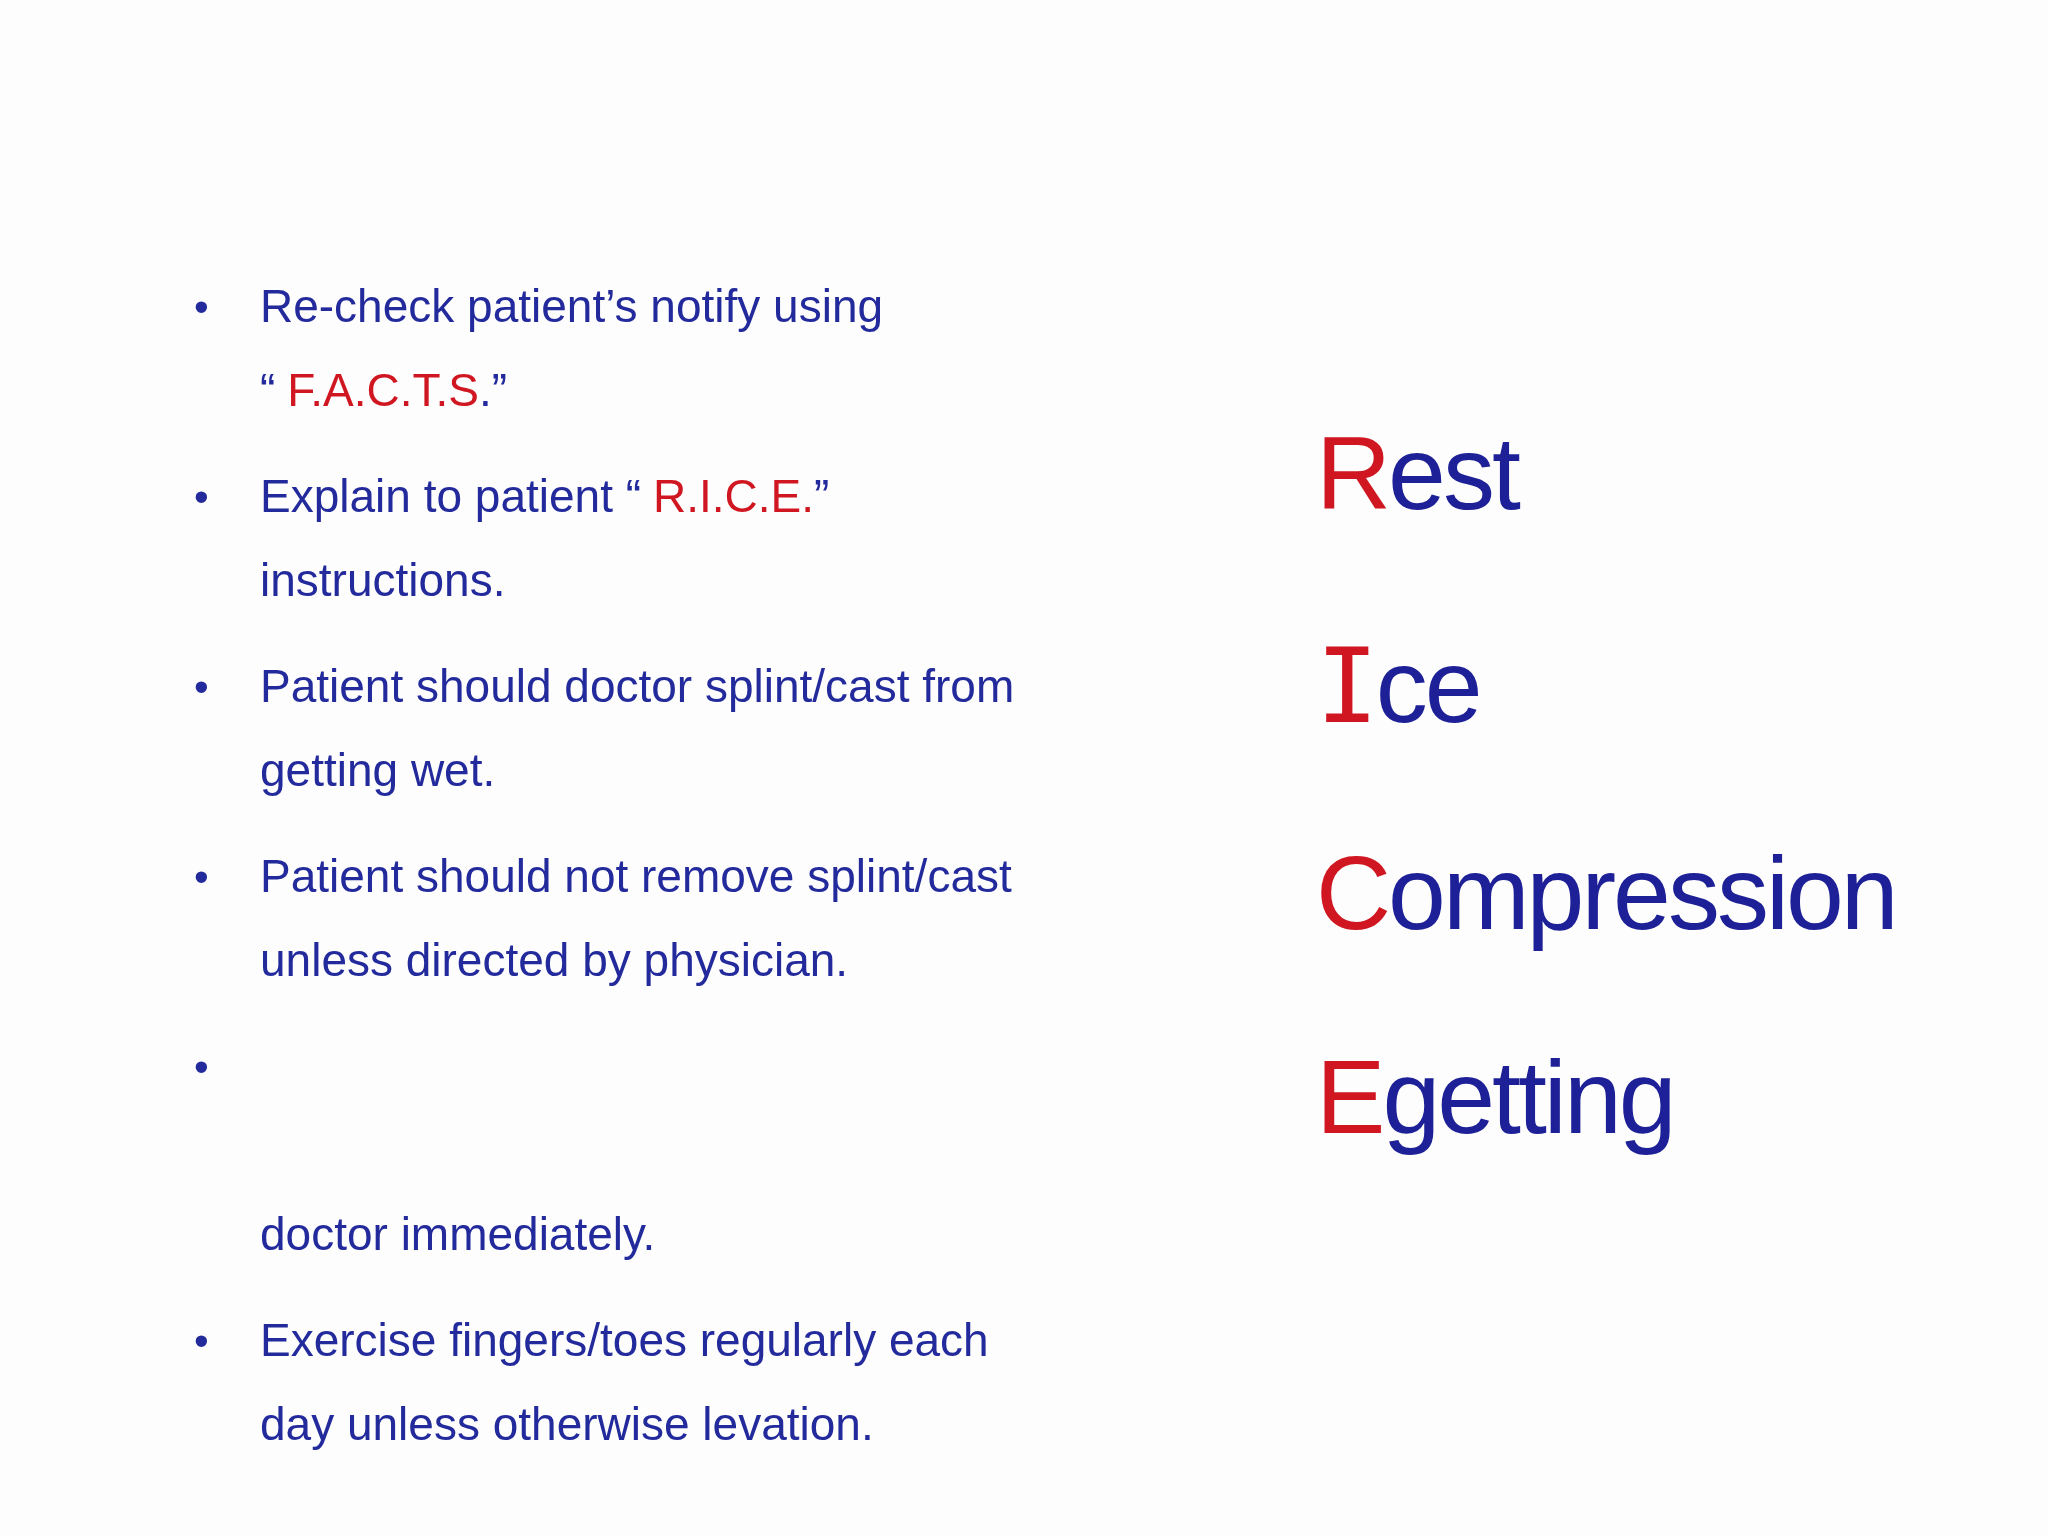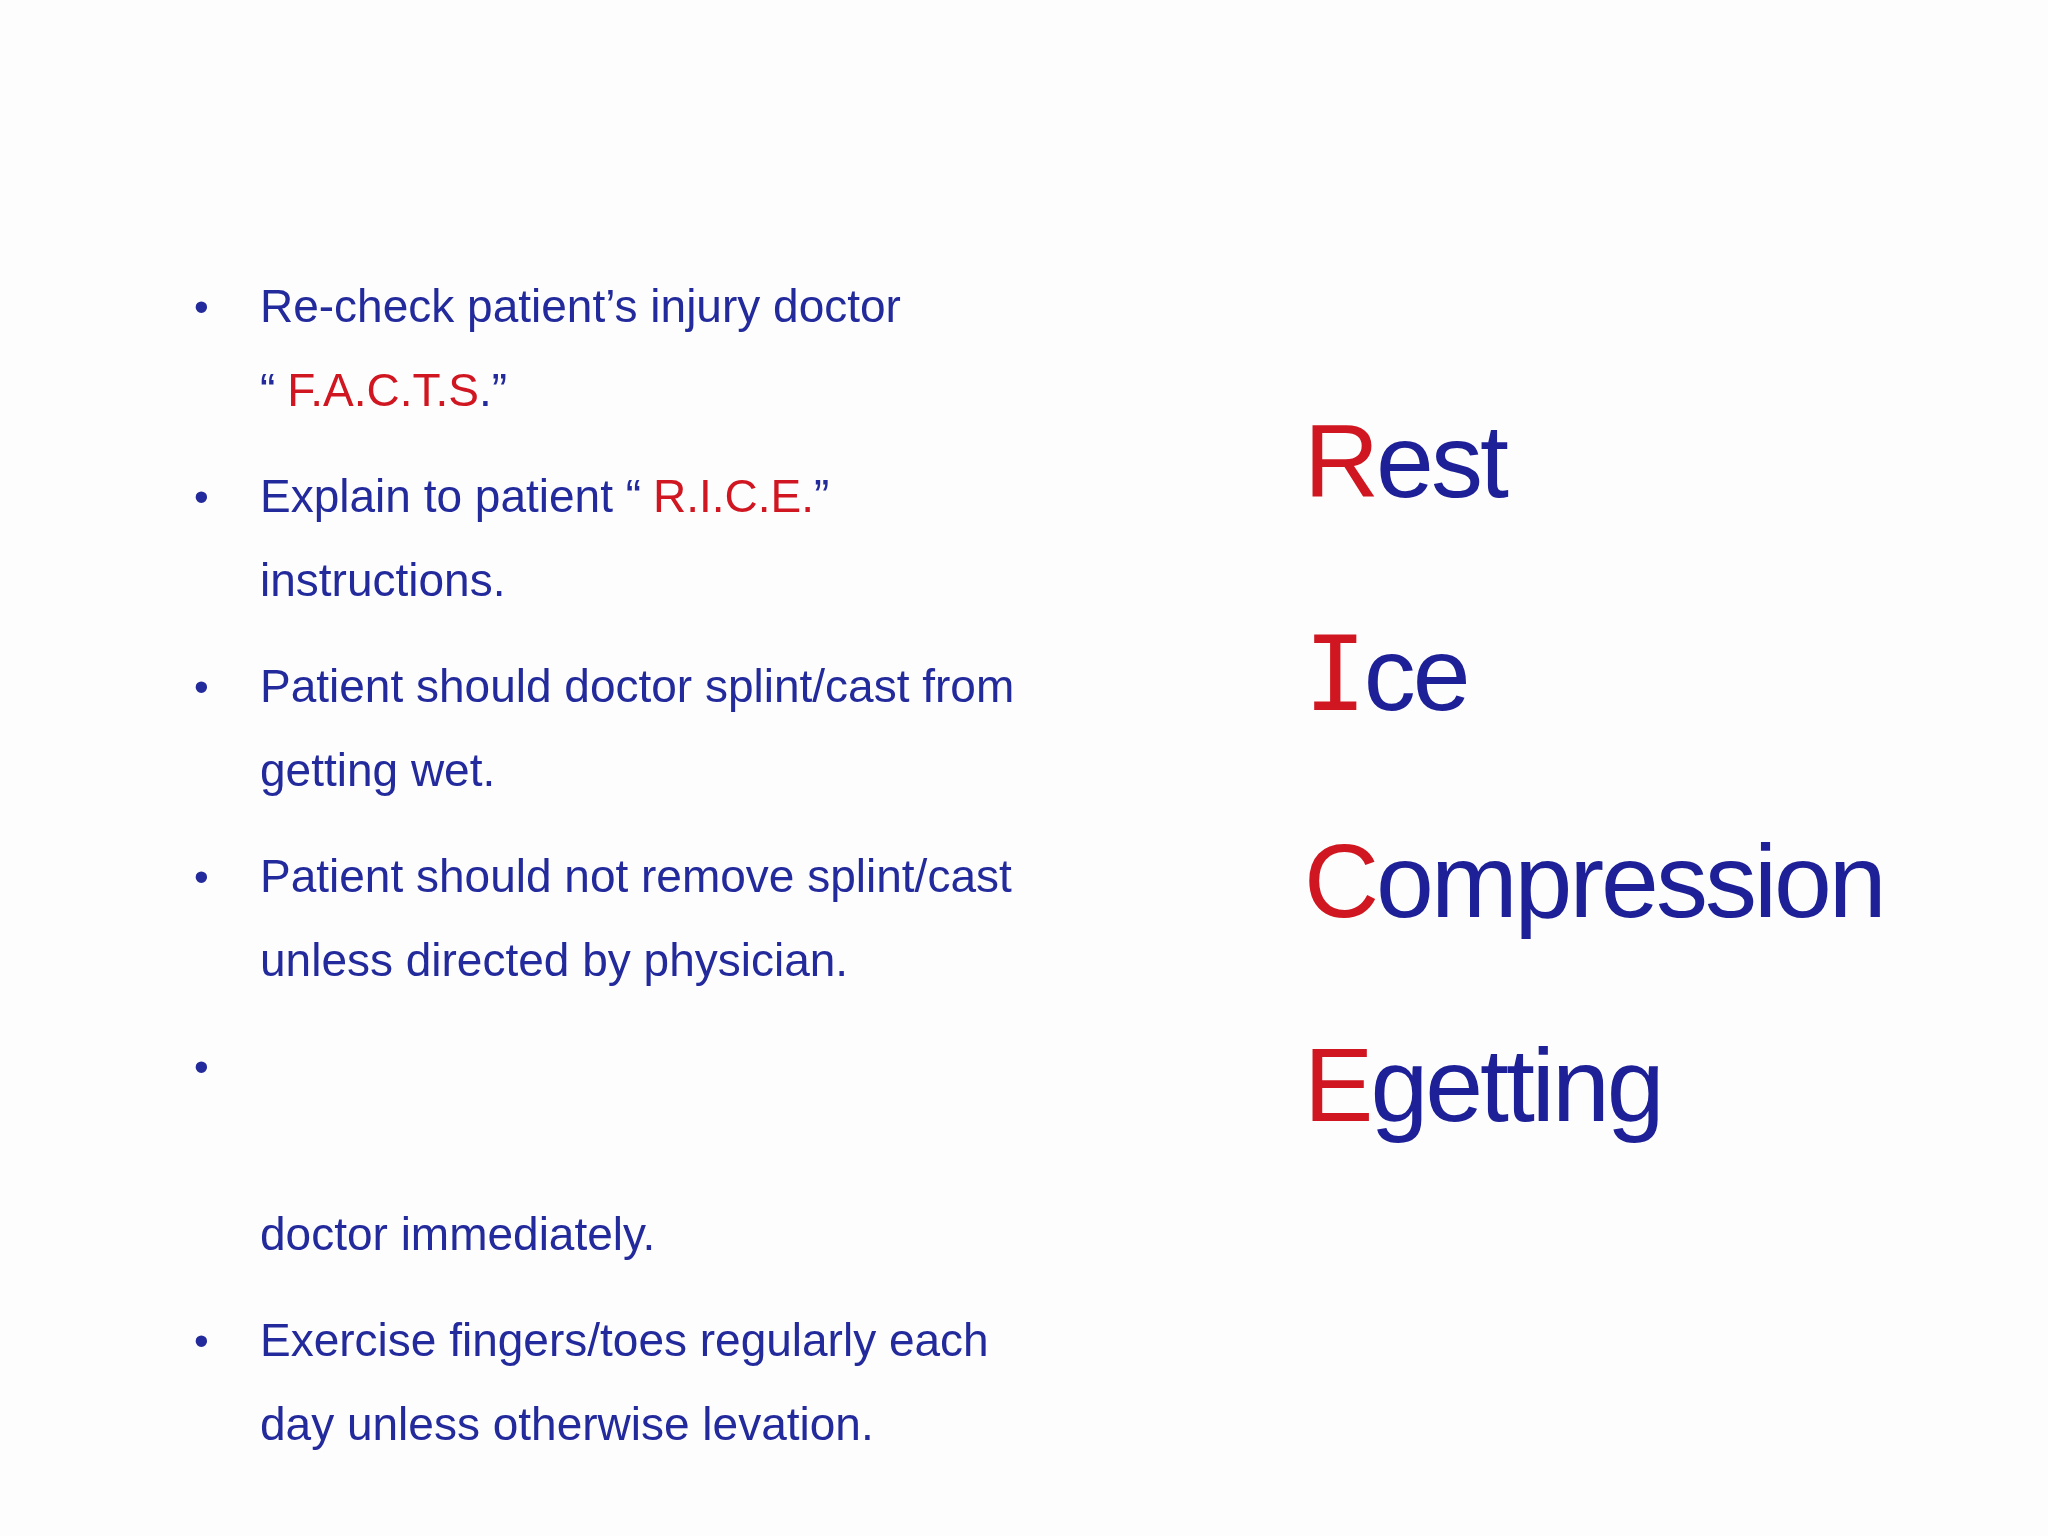--- a/index.html
+++ b/index.html
@@ -19,38 +19,38 @@
   .bullets{
     position:absolute;left:190px;top:264px;width:980px;
     margin:0;padding:0;list-style:none;
     font-size:46px;line-height:84px;
     color:var(--body-blue,#232a9c);
   }
   .bullets li{position:relative;padding-left:70px;margin:0 0 22px 0;}
   .dot{position:absolute;left:4px;top:1px;font-size:42px;line-height:84px;}
   .acr{font-weight:400;color:var(--accent-red,#d01620);margin-left:12px;}
   .rice-word{
-    position:absolute;left:1300px;margin:4px;
+    position:absolute;left:1300px;margin:16px;
     font-size:104px;line-height:1;letter-spacing:-3px;
     color:var(--rice-blue,#1d2096);white-space:nowrap;
   }
   .rice-word .ri{color:var(--accent-red,#d01620);}
   .mono-cap{font-family:"DejaVu Sans Mono",monospace;}
 </style>
 </head>
 <body>
 
 <div class="slide">
 
 
   <ul class="bullets">
 
     <li>
       <span class="dot">•</span>
-      <span>Re-check patient’s injury doctor</span><br>
+      <span>Re-check patient’s notify using</span><br>
       <span>“</span><span class="acr">F.A.C.T.S</span><span>.”</span>
     </li>
 
     <li>
       <span class="dot">•</span>
       <span>Explain to patient “</span><span class="acr">R.I.C.E.</span><span>”</span><br>
       <span>instructions.</span>
     </li>
 
     <li>

